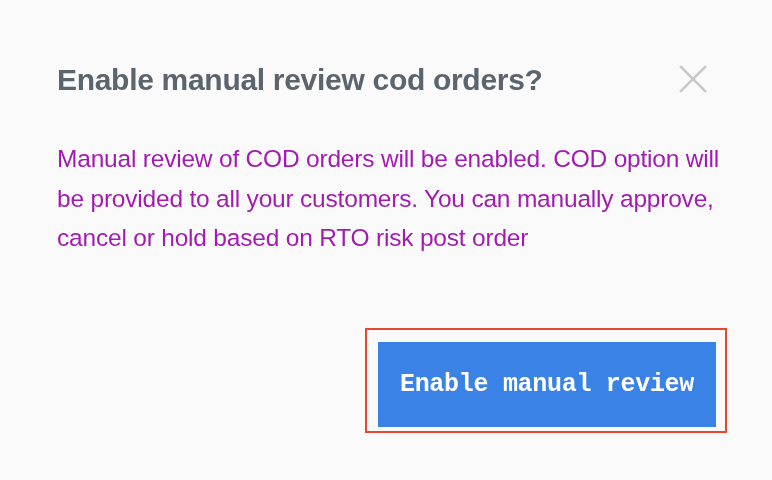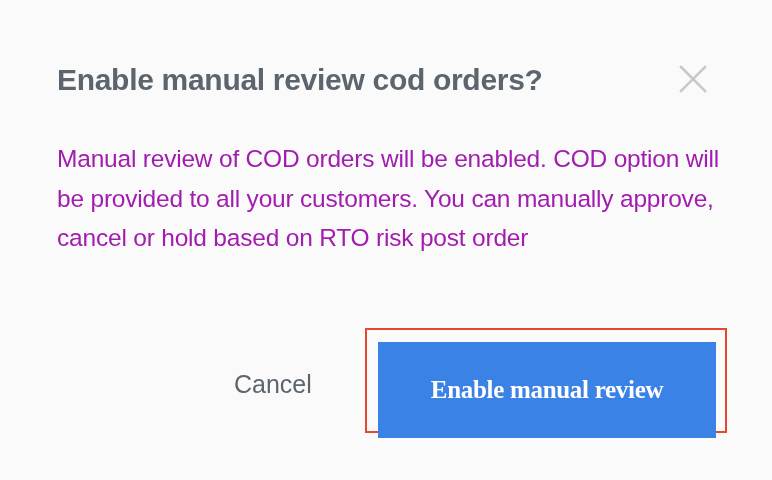--- a/index.html
+++ b/index.html
@@ -71,44 +71,43 @@
       height: 101px;
       border: 2.5px solid #e8472f;
       box-sizing: content-box;
       pointer-events: none;
     }
     .primary {
       position: absolute;
       left: 378px;
       top: 342px;
       width: 338px;
-      height: 96px;
+      height: 85px;
       background: #3b82e6;
       color: #ffffff;
       border: none;
       font-size: 25px;
       font-weight: bold;
       letter-spacing: -0.3px;
       cursor: pointer;
-      font-family: Liberation Serif, serif;
+      font-family: Liberation Mono, monospace;
     }
   </style>
 </head>
 <body>
 
 <div class="modal">
   <div class="title">Enable manual review cod orders?</div>
 
   <div class="close">
     <svg width="34" height="34" viewBox="0 0 34 34">
       <line x1="5" y1="5" x2="29" y2="29" stroke="#c8c8c8" stroke-width="2.6" stroke-linecap="square"></line>
       <line x1="29" y1="5" x2="5" y2="29" stroke="#c8c8c8" stroke-width="2.6" stroke-linecap="square"></line>
     </svg>
   </div>
 
   <div class="body-text">Manual review of COD orders will be enabled. COD option will be provided to all your customers. You can manually approve, cancel or hold based on RTO risk post order</div>
 
-  <button class="cancel">Cancel</button>
 
   <div class="highlight"></div>
 
   <button class="primary">Enable manual review</button>
 </div>
 
 </body></html>

